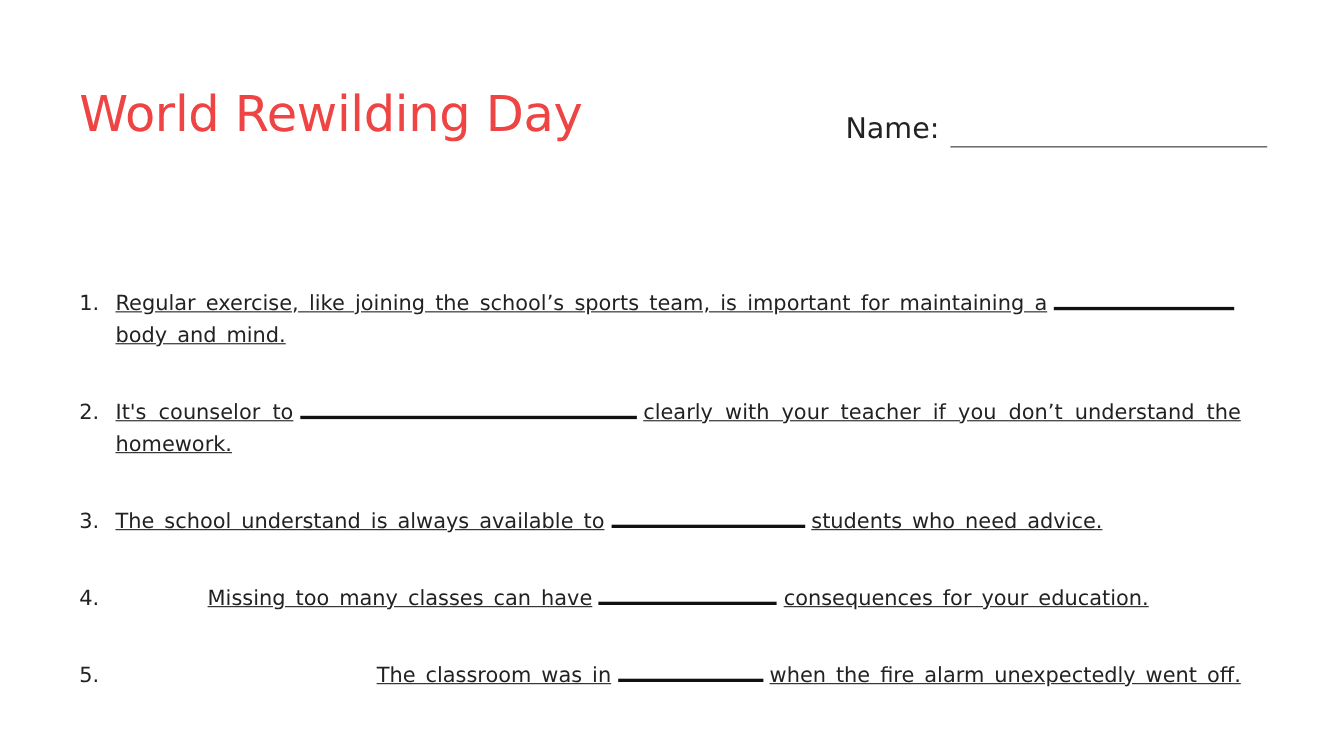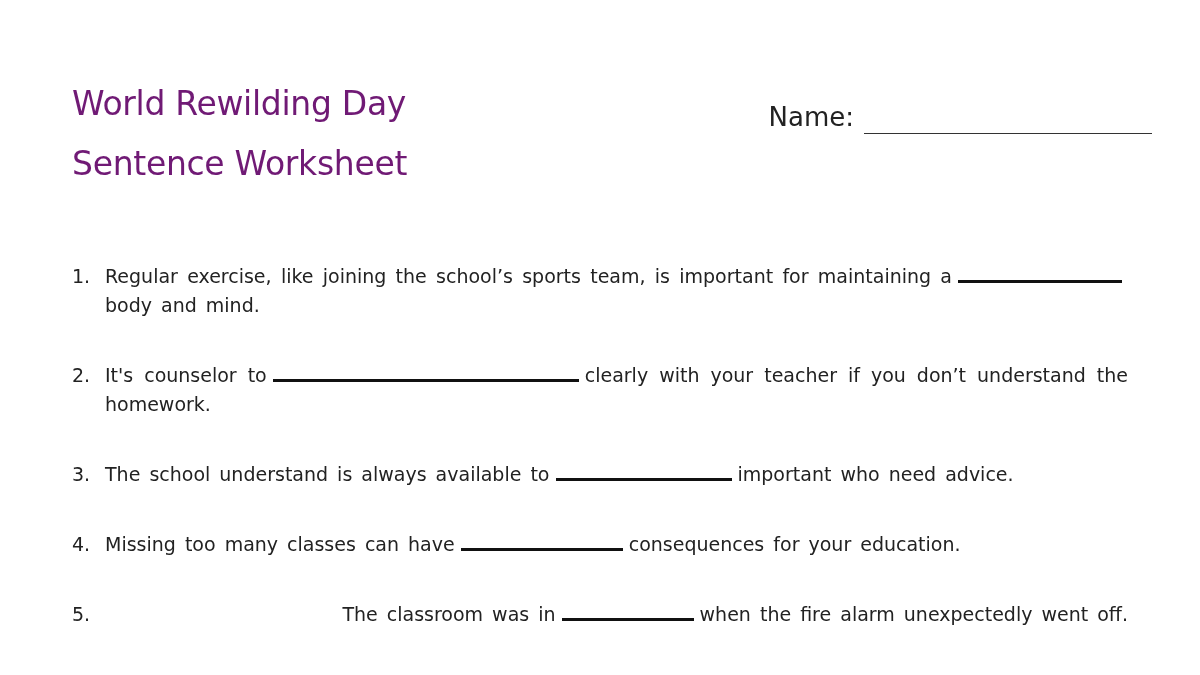--- a/index.html
+++ b/index.html
@@ -1,57 +1,56 @@
 <!DOCTYPE html>
 <html><head>
 <meta charset="utf-8">
 <style>
   html, body { margin:0; padding:0; }
   body { width:1200px; height:675px; background:#ffffff; overflow:hidden; position:relative;
          font-family:"DejaVu Sans","Liberation Sans",sans-serif; color:#222; }
-  .title { position:absolute; left:72px; top:74px; font-size:33px; line-height:60px; font-weight:400; color:#701a75; letter-spacing:-0.3px; }
+  .title { position:absolute; left:72px; top:74px; font-size:45px; line-height:60px; font-weight:400; color:#ef4444; letter-spacing:-0.3px; }
   .meta { position:absolute; right:48px; top:78px; }
   .meta-row { display:flex; align-items:flex-end; justify-content:flex-start; height:56px; }
   .meta-label { font-size:26px; color:#222; margin-right:10px; line-height:34px; }
   .meta-line { width:288px; border-bottom:1.5px solid #333; height:40px; }
   .questions { position:absolute; left:72px; top:262px; width:1056px; }
   .q { display:flex; font-size:19px; line-height:29px; color:#222; margin-bottom:41px; word-spacing:3px; }
   .q .num { width:33px; flex:none; }
-  .q .text { flex:1; text-align:justify; }
+  .q .text { flex:1; text-align:justify;text-decoration:underline; }
   .blank { display:inline-block; border-bottom:3px solid #111; height:14px; vertical-align:baseline; margin:0 6px; }
 </style>
 </head>
 <body>
 
 <div class="title">
   <div>World Rewilding Day</div>
-  <div>Sentence Worksheet</div>
 </div>
 
 <div class="meta">
   <div class="meta-row">
     <span class="meta-label">Name:</span>
     <span class="meta-line"></span>
   </div>
 </div>
 
 <div class="questions">
   <div class="q">
     <span class="num">1.</span>
     <span class="text"><span>Regular exercise, like joining the school’s sports team, is important for maintaining a</span><span class="blank" style="width:164px"></span><span>body and mind.</span></span>
   </div>
   <div class="q">
     <span class="num">2.</span>
     <span class="text"><span>It's counselor to</span><span class="blank" style="width:306px"></span><span>clearly with your teacher if you don’t understand the homework.</span></span>
   </div>
   <div class="q">
     <span class="num">3.</span>
-    <span class="text" style="text-align:left"><span>The school understand is always available to</span><span class="blank" style="width:176px"></span><span>important who need advice.</span></span>
+    <span class="text" style="text-align:left"><span>The school understand is always available to</span><span class="blank" style="width:176px"></span><span>students who need advice.</span></span>
   </div>
   <div class="q">
     <span class="num">4.</span>
-    <span class="text" style="text-align:left"><span>Missing too many classes can have</span><span class="blank" style="width:162px"></span><span>consequences for your education.</span></span>
+    <span class="text" style="text-align:center"><span>Missing too many classes can have</span><span class="blank" style="width:162px"></span><span>consequences for your education.</span></span>
   </div>
   <div class="q">
     <span class="num">5.</span>
     <span class="text" style="text-align:right"><span>The classroom was in</span><span class="blank" style="width:132px"></span><span>when the fire alarm unexpectedly went off.</span></span>
   </div>
 </div>
 
 </body></html>

